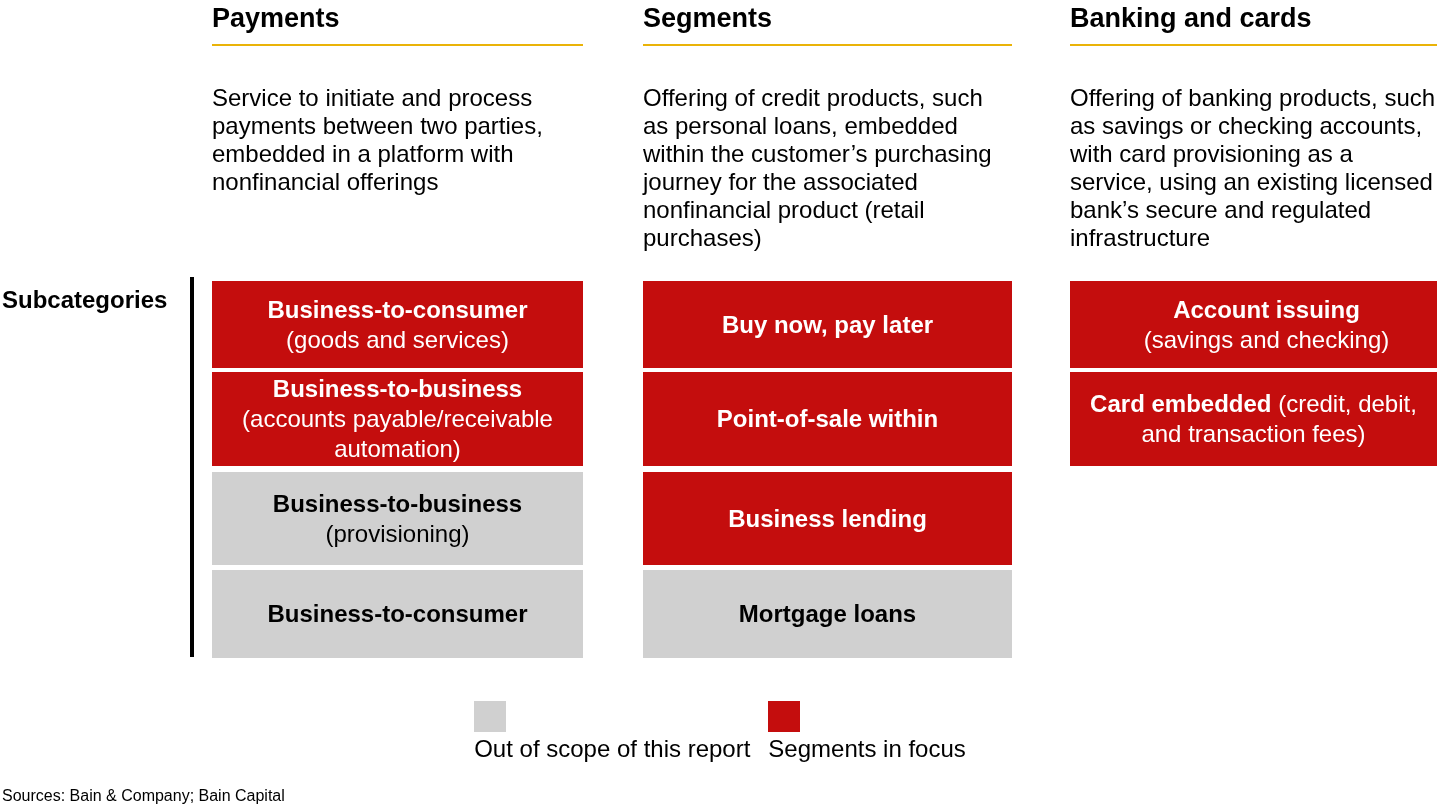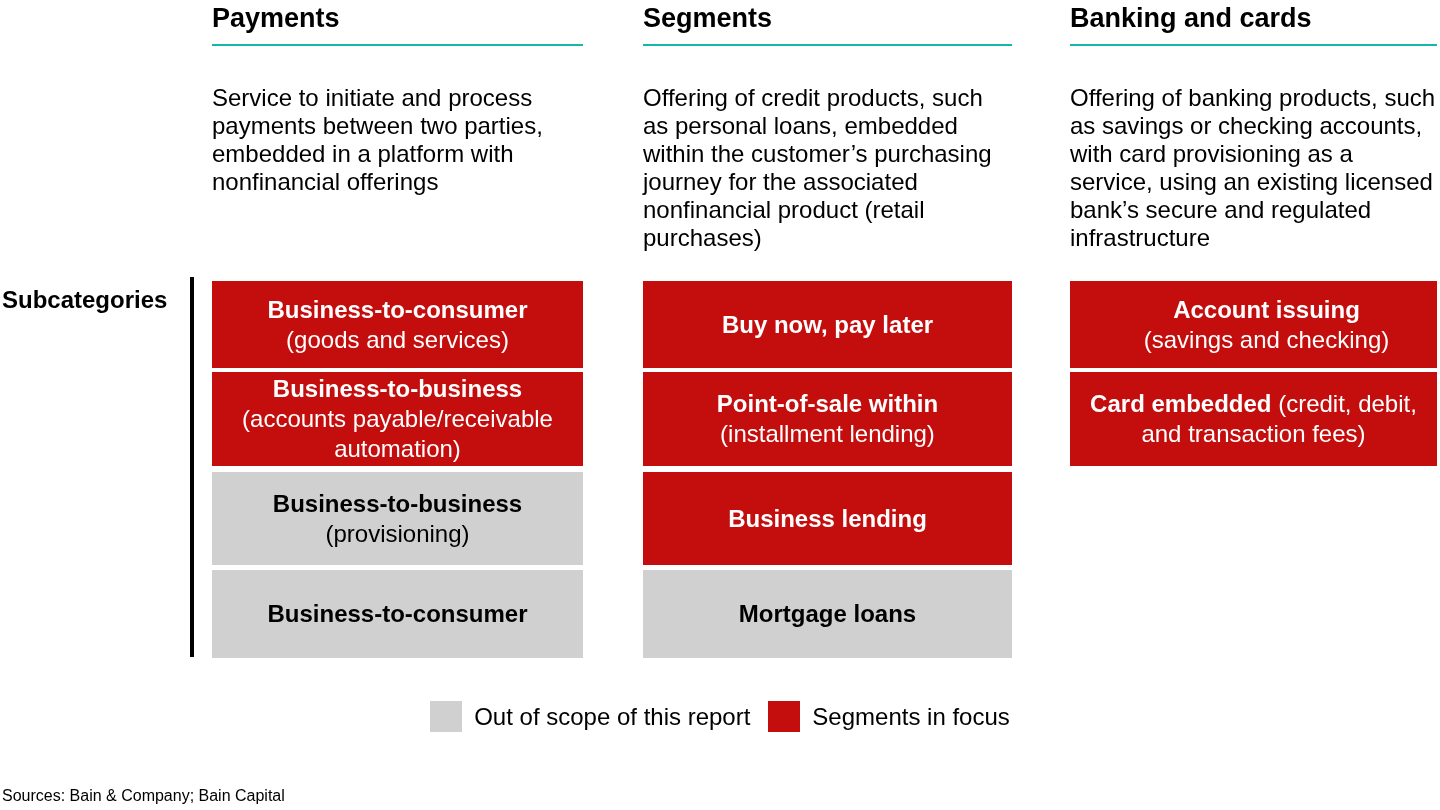--- a/index.html
+++ b/index.html
@@ -16,21 +16,21 @@
   .col { position: absolute; top: 0; }
   .col-payments { left: 212px; width: 371px; }
   .col-lending  { left: 643px; width: 369px; }
   .col-banking  { left: 1070px; width: 367px; }
 
   .col-title {
     font-size: 27px;
     font-weight: bold;
     line-height: 31px;
     padding: 3px 0 10px 0;
-    border-bottom: 2px solid #14b8a6;
+    border-bottom: 2px solid #eab308;
   }
 
   .col-desc {
     position: absolute;
     top: 84px;
     left: 0;
     right: 0;
     font-size: 24px;
     line-height: 28px;
   }
@@ -77,21 +77,21 @@
   .legend {
     position: absolute;
     top: 701px;
     left: 0;
     width: 100%;
     display: flex;
     justify-content: center;
     align-items: center;
     gap: 18px;
   }
-  .legend-item { display: flex; gap: 12px; }
+  .legend-item { display: flex; gap: 1px; flex-direction: column; }
   .legend-swatch { width: 32px; height: 31px; }
   .legend-label { font-size: 24px; line-height: 31px; }
 
   
   .sources {
     position: absolute;
     left: 2px;
     top: 784px;
     font-size: 16px;
     line-height: 24px;
@@ -120,21 +120,21 @@
 </div>
 
 <div class="col col-lending">
   <div class="col-title">Segments</div>
   <div class="col-desc">Offering of credit products, such as personal loans, embedded within the customer’s purchasing journey for the associated nonfinancial product (retail purchases)</div>
   <div class="boxes">
     <div class="box focus" style="background-color: rgb(196, 13, 13);">
       <div class="box-text"><span class="ttl">Buy now, pay later</span></div>
     </div>
     <div class="box focus" style="background-color: rgb(196, 13, 13);">
-      <div class="box-text"><span class="ttl">Point-of-sale within</span> <span class="sub">(installment lending)</span></div>
+      <div class="box-text"><span class="ttl">Point-of-sale within</span> </div>
     </div>
     <div class="box focus" style="background-color: rgb(196, 13, 13);">
       <div class="box-text"><span class="ttl">Business lending</span></div>
     </div>
     <div class="box out" style="background-color: rgb(208, 208, 208);">
       <div class="box-text"><span class="ttl">Mortgage loans</span></div>
     </div>
   </div>
 </div>
 

